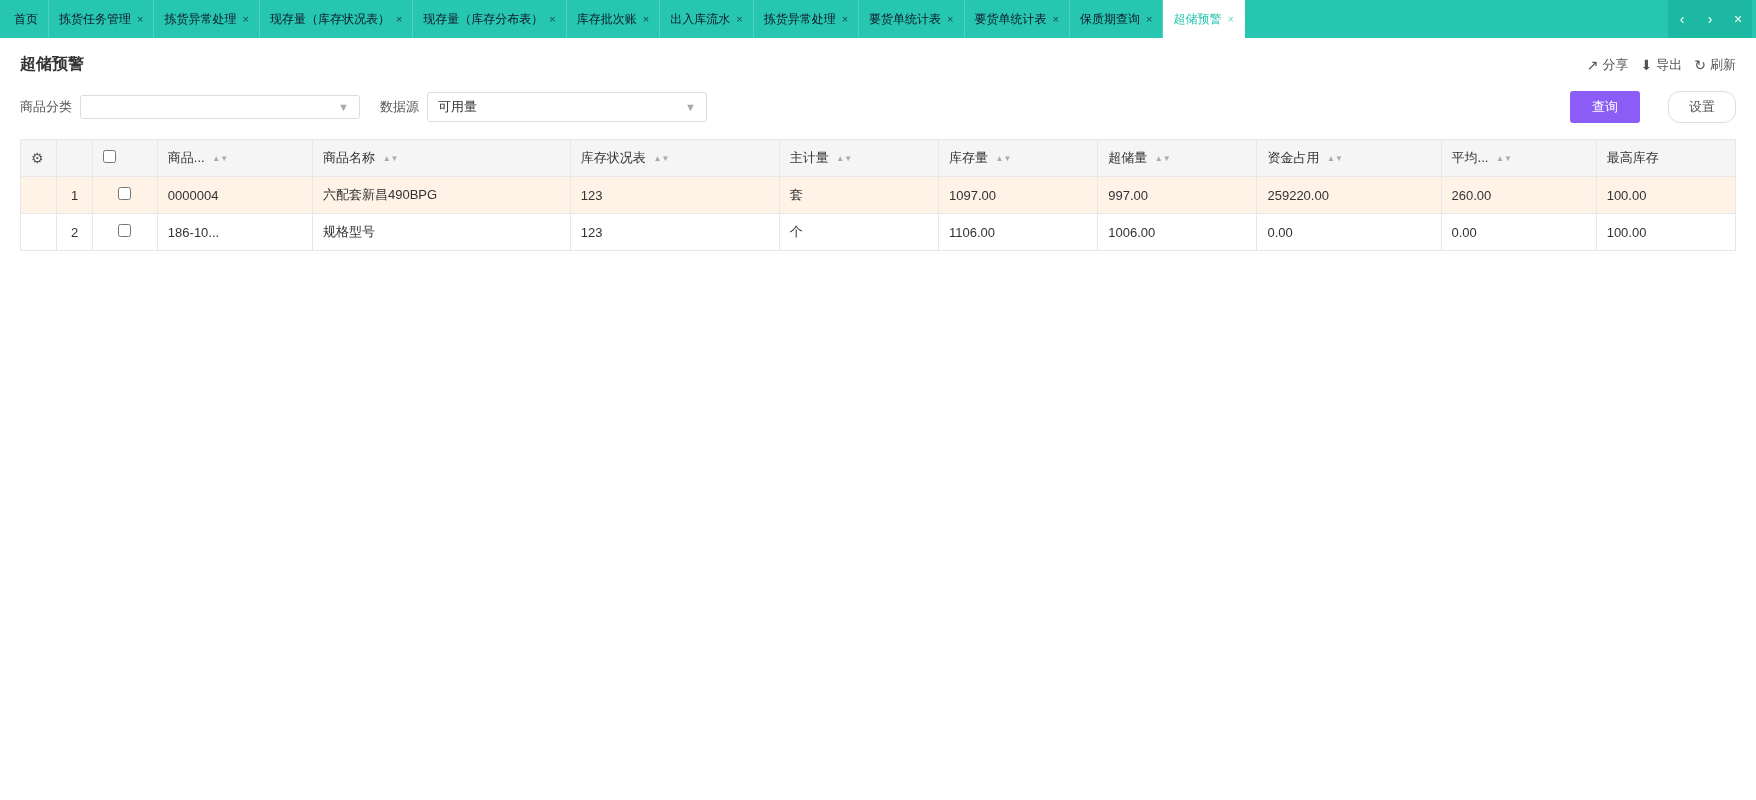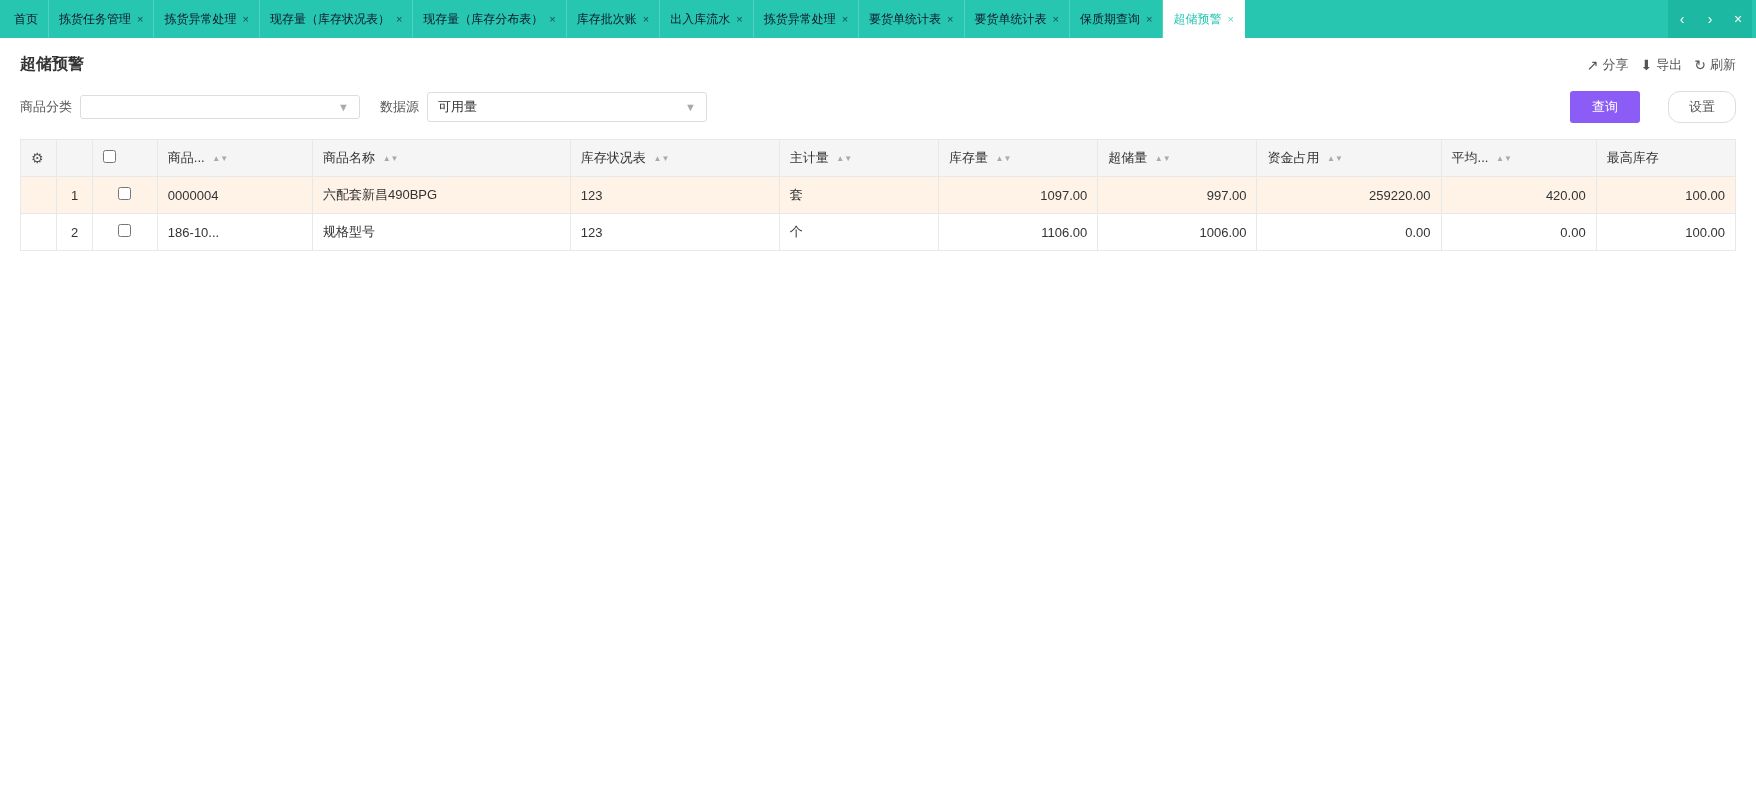--- a/index.html
+++ b/index.html
@@ -173,21 +173,21 @@
     }
     .data-table tr.row-highlighted td {
       background: #fff3e8;
     }
     .data-table tr:not(.row-highlighted) td {
       background: #fff;
     }
     .th-settings { width: 36px; text-align: center; }
     .th-num { width: 36px; text-align: center; }
     .td-center { text-align: center; }
-    .td-right { text-align: right; }
+    .td-right { }
 
     .gear-icon { font-size: 14px; color: #555; }
     .checkbox-cell { text-align: center; }
     input[type=checkbox] { cursor: pointer; accent-color: #26c6b0; }
   </style>
 </head>
 <body>
 
 <nav class="top-nav">
   <div class="nav-tab">
@@ -335,21 +335,21 @@
     <td class="td-center"></td>
     <td class="td-center">1</td>
     <td class="td-center checkbox-cell"><input type="checkbox" style=""></td>
     <td>0000004</td>
     <td>六配套新昌490BPG</td>
     <td>123</td>
     <td>套</td>
     <td class="td-right">1097.00</td>
     <td class="td-right">997.00</td>
     <td class="td-right">259220.00</td>
-    <td class="td-right">420.00</td>
+    <td class="td-right">260.00</td>
     <td class="td-right">100.00</td>
   </tr>
         <tr>
     <td class="td-center"></td>
     <td class="td-center">2</td>
     <td class="td-center checkbox-cell"><input type="checkbox" style=""></td>
     <td>186-10...</td>
     <td>规格型号</td>
     <td>123</td>
     <td>个</td>

